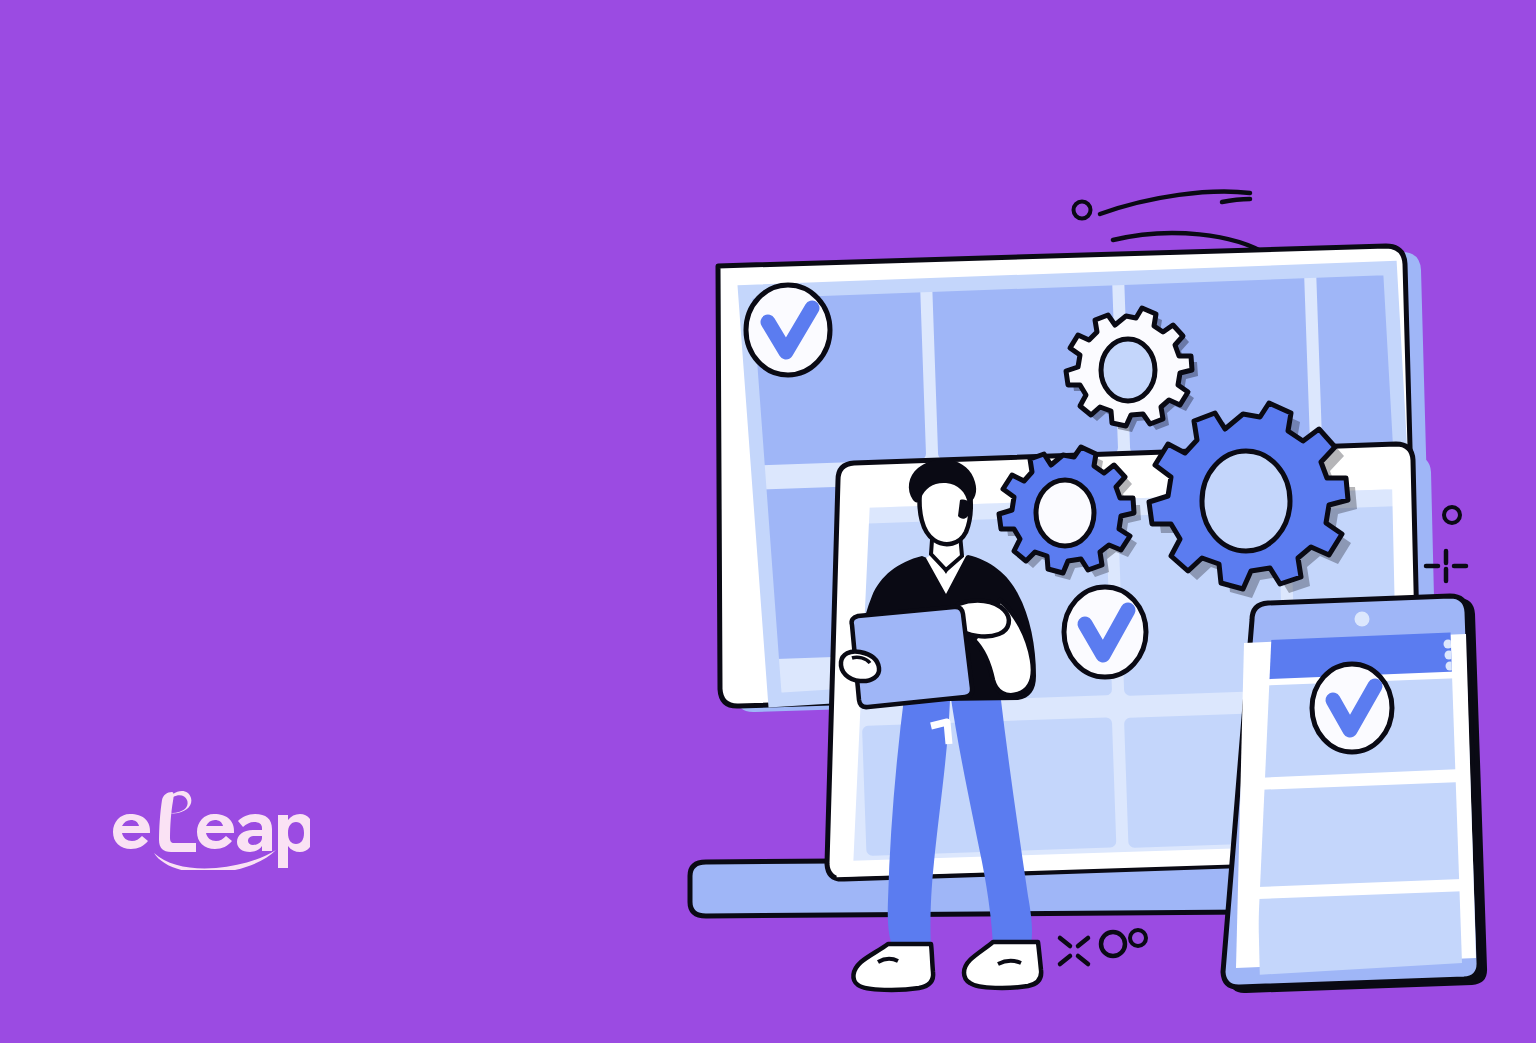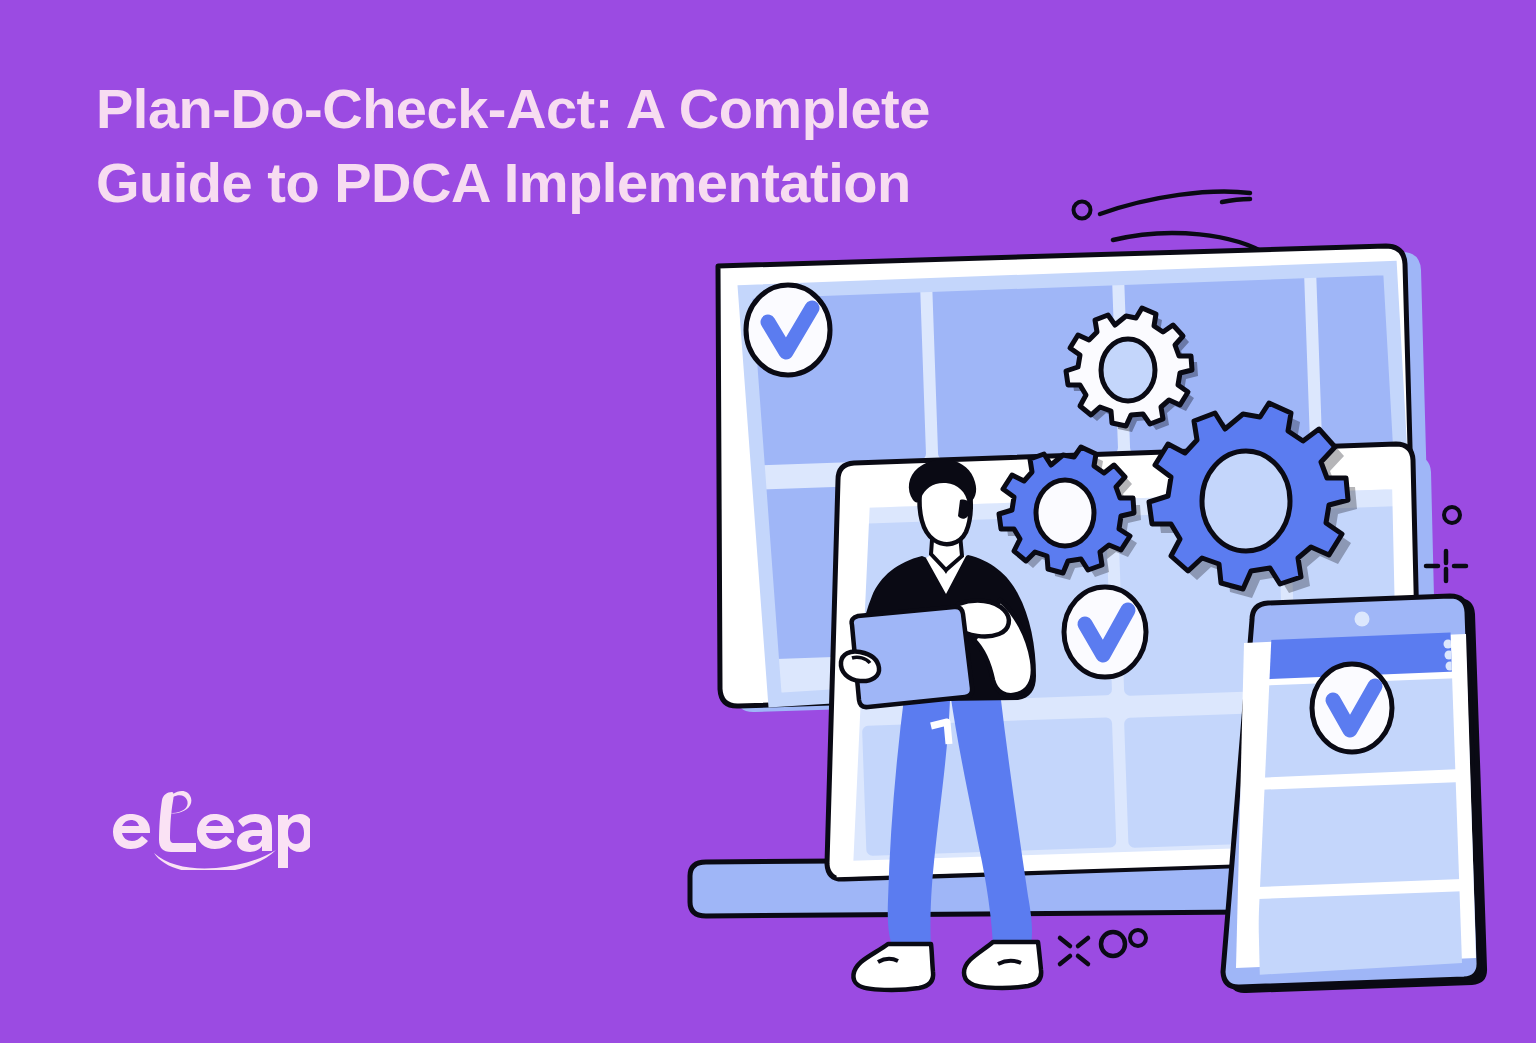--- a/index.html
+++ b/index.html
@@ -258,24 +258,20 @@
           <line x1="1078" y1="946" x2="1088" y2="938"></line>
         </g>
         <circle cx="1113" cy="944" r="12" fill="none" stroke="#0A0A14" stroke-width="4.5"></circle>
         <circle cx="1138" cy="938" r="8" fill="none" stroke="#0A0A14" stroke-width="4"></circle>
       </g>
 
       </g>
     </svg>
   </div>
 
-  <div id="title-block">
-    <div class="line">Plan-Do-Check-Act: A Complete</div>
-    <div class="line">Guide to PDCA Implementation</div>
-  </div>
 
   <div id="logo-block">
     <svg viewBox="0 0 200 90" xmlns="http://www.w3.org/2000/svg" aria-label="eLeap">
       <g fill="#FAE2F4">
 
         <path d="M20,34 C10,34 3,42 3,52 C3,62 10,69 21,69 C28,69 34,66 38,61 L32,56 C29,59 26,61 22,61 C17,61 13,58 12,53 L40,53 C41,41 33,34 20,34 Z M12,46 C14,42 17,40 21,40 C25,40 28,42 29,46 Z"></path>
 
         <path d="M62,12 C57,12 53,15 52,20 C50,33 49,48 49,60 C49,68 53,72 61,72 L86,72 L86,63 L64,63 C61,63 60,61 60,58 C60,46 61,32 63,21 C64,16 64,12 62,12 Z"></path>
 
         <path d="M63,14 C70,9 79,10 81,18 C83,25 77,31 68,33 C62,34 57,33 54,30 C57,33 63,34 69,32 C76,30 79,25 77,20 C75,15 69,14 63,17 Z"></path>

